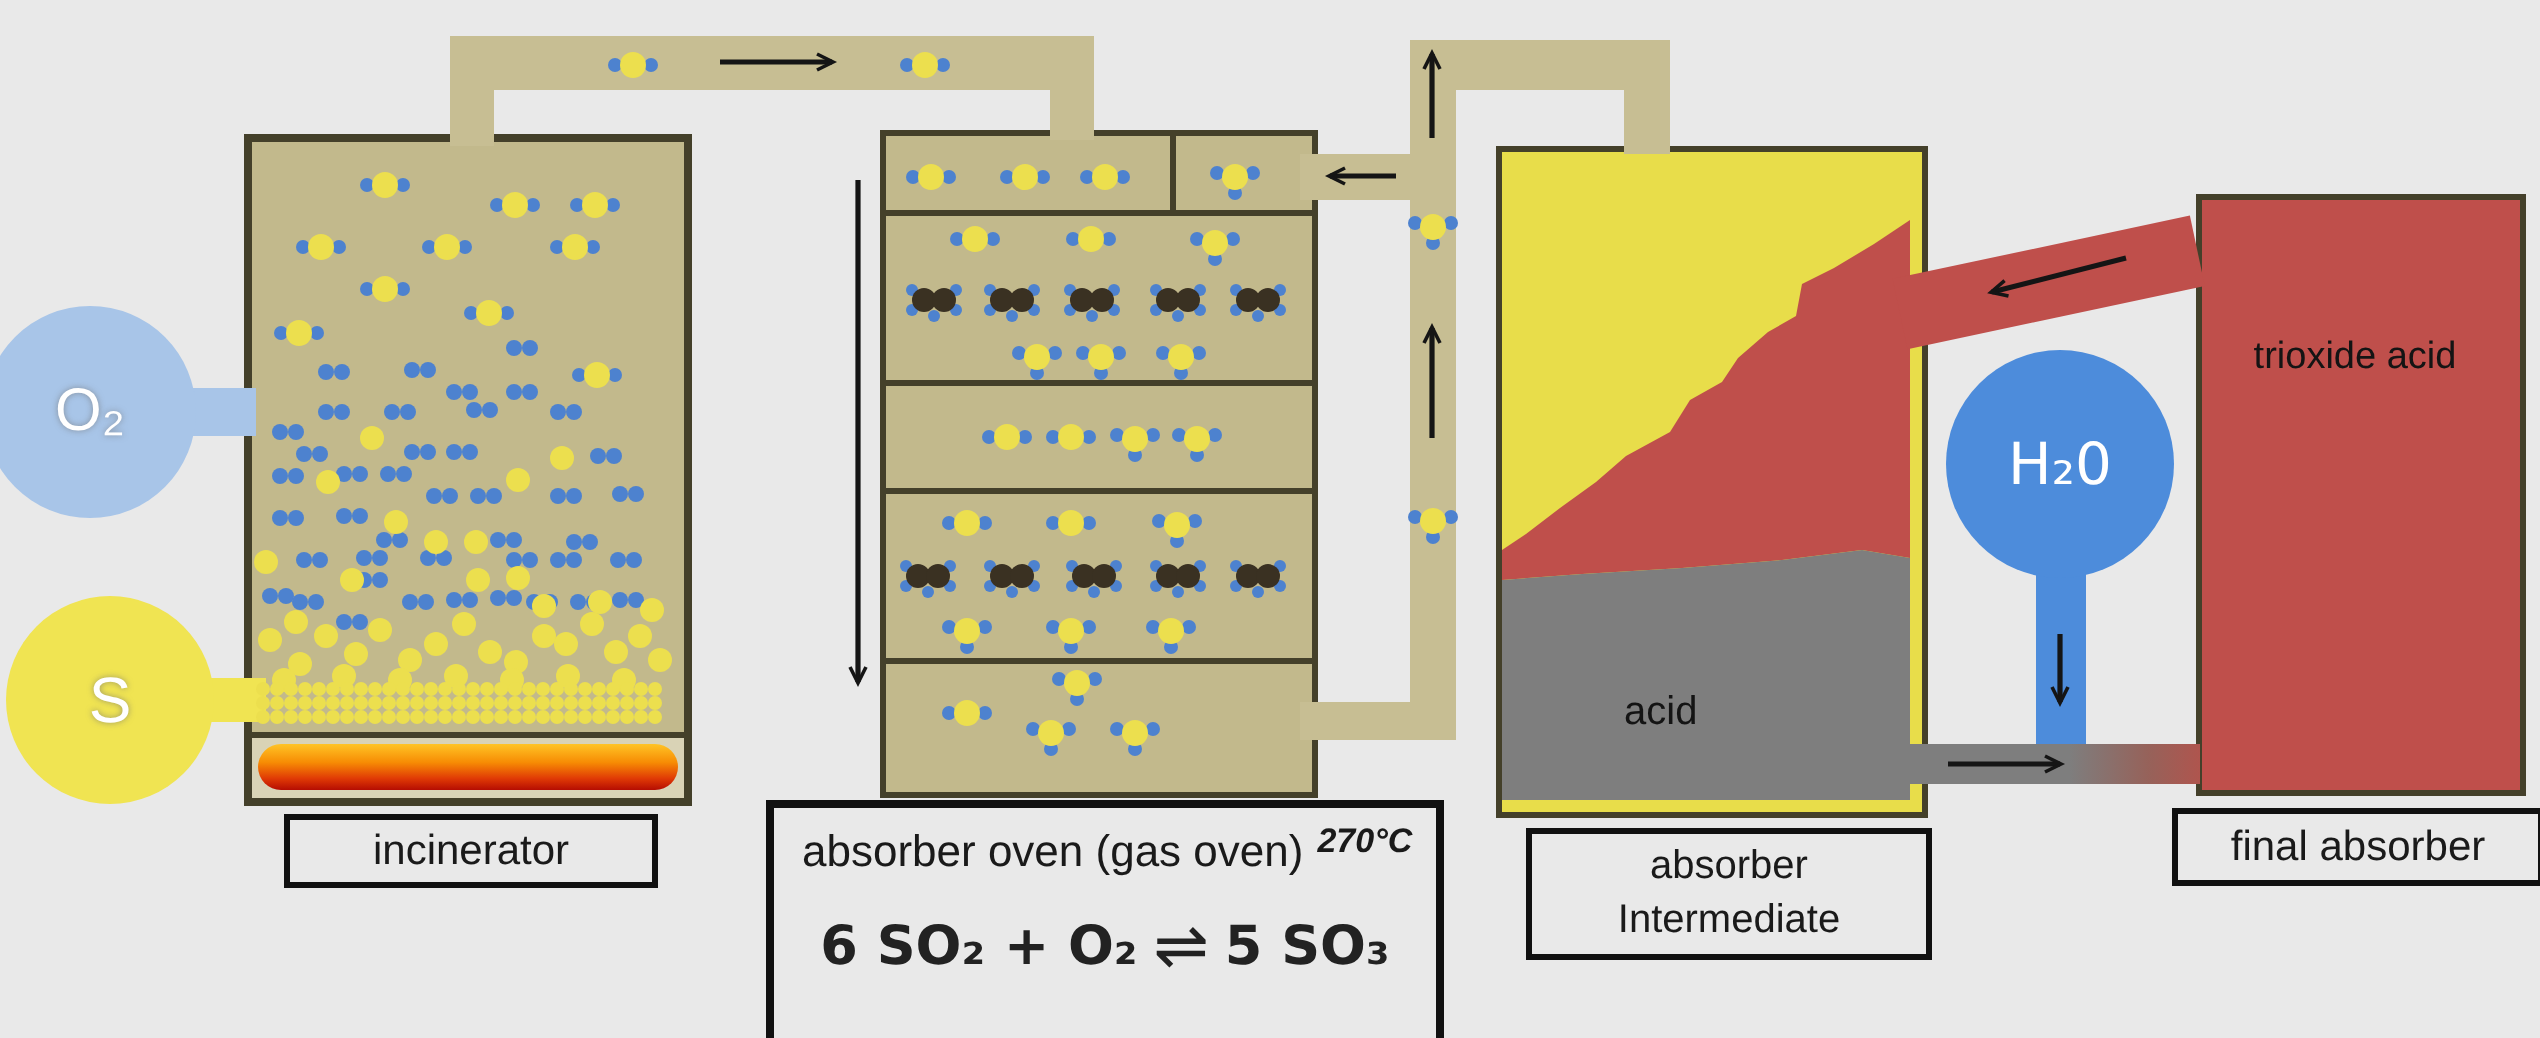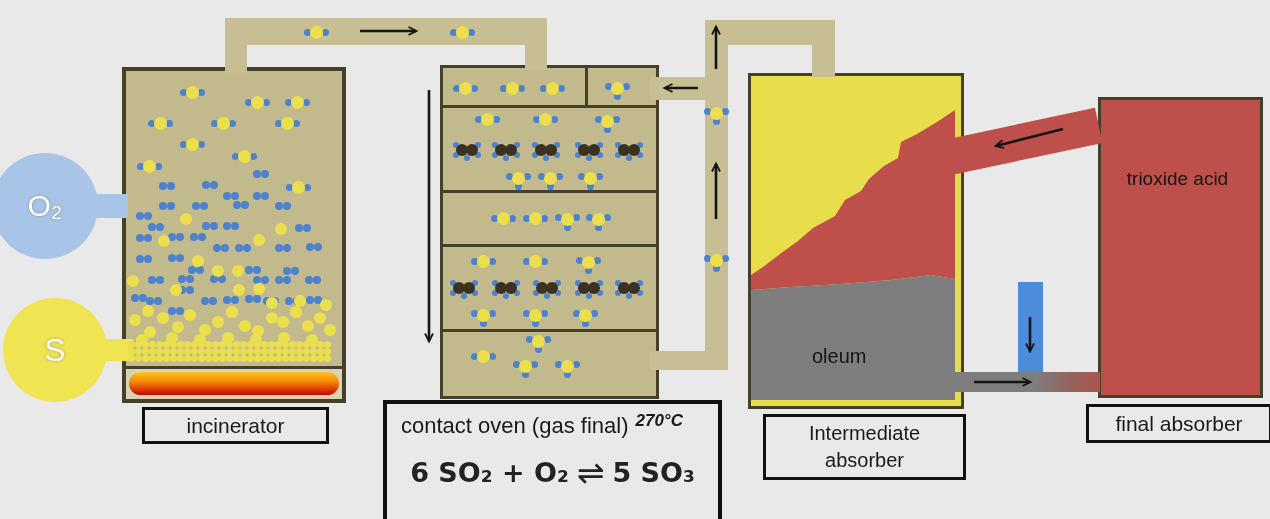--- a/index.html
+++ b/index.html
@@ -88,28 +88,31 @@
     <div class="divider-h" style="top:261px;"></div>
   </div>
 
   <div id="intermediate-absorber" class="vessel" style="left:748px;top:73px;width:210px;height:330px;background:#e8dd4a;">
     <svg id="ia-svg" width="204" height="324" viewBox="0 0 204 324">
       <rect id="ia-yellow" x="0" y="0" width="204" height="324" fill="#e8dd4a"></rect>
       <polygon id="ia-red" points="204,34 186,46 166,58 150,66 147,82 133,90 118,103 110,115 94,124 84,140 62,152 47,165 29,178 12,191 0,199 0,214 40,211 90,208 140,204 180,199 204,203" fill="#bf4f4b"></polygon>
       <polygon id="ia-gray" points="0,214 40,211 90,208 140,204 180,199 204,203 204,324 0,324" fill="#7e7e7e"></polygon>
     </svg>
   </div>
-  <div class="region-label" style="left:812px;top:345px;font-size:20px;">oleum</div>
+  <div class="region-label" style="left:812px;top:345px;font-size:20px;">acid</div>
 
   <div id="final-absorber" class="vessel" style="left:1098px;top:97px;width:159px;height:295px;background:#bf4f4b;"></div>
   <div class="region-label" style="left:1098px;top:168px;width:159px;text-align:center;font-size:19px;">trioxide acid</div>
 
   <div id="red-pipe"></div>
   <div id="h2o-stem"></div>
   <div id="gray-pipe"></div>
+  <div id="h2o-circle">
+    <span>H₂0</span>
+  </div>
 
   <div id="mol-layer">
       <div class="dot" style="left: 303.5px; top: 28.5px; width: 7px; height: 7px; background: rgb(77, 130, 207);"></div>
       <div class="dot" style="left: 321.5px; top: 28.5px; width: 7px; height: 7px; background: rgb(77, 130, 207);"></div>
       <div class="dot" style="left: 309.5px; top: 25.5px; width: 13px; height: 13px; background: rgb(236, 223, 78);"></div>
       <div class="dot" style="left: 449.5px; top: 28.5px; width: 7px; height: 7px; background: rgb(77, 130, 207);"></div>
       <div class="dot" style="left: 467.5px; top: 28.5px; width: 7px; height: 7px; background: rgb(77, 130, 207);"></div>
       <div class="dot" style="left: 455.5px; top: 25.5px; width: 13px; height: 13px; background: rgb(236, 223, 78);"></div>
       <div class="dot" style="left: 703.5px; top: 107.5px; width: 7px; height: 7px; background: rgb(77, 130, 207);"></div>
       <div class="dot" style="left: 721.5px; top: 107.5px; width: 7px; height: 7px; background: rgb(77, 130, 207);"></div>
@@ -533,31 +536,31 @@
       <line x1="974" y1="382" x2="1030" y2="382" marker-end="url(#ah)"></line>
     </g>
   </svg>
 
   <div class="label-box" style="left:142px;top:407px;width:181px;height:31px;font-size:21px;">
     <span>incinerator</span>
   </div>
 
   <div id="lb-oven" class="label-box" style="left:383px;top:400px;width:331px;height:116px;">
     <div class="line1">
-      <span>contact oven (gas final)</span><span class="temp">270°C</span>
+      <span>absorber oven (gas oven)</span><span class="temp">270°C</span>
     </div>
     <div class="equation">
       <span>6 SO₂ + O₂</span><span class="eq-arrow">⇌</span><span>5 SO₃</span>
     </div>
   </div>
 
   <div class="label-box lb-2line" style="left:763px;top:414px;width:197px;height:60px;">
     <div>
+      <div>absorber</div>
       <div>Intermediate</div>
-      <div>absorber</div>
     </div>
   </div>
 
   <div class="label-box" style="left:1086px;top:404px;width:180px;height:33px;font-size:21px;">
     <span>final absorber</span>
   </div>
 
 </div>
 
 </body></html>

